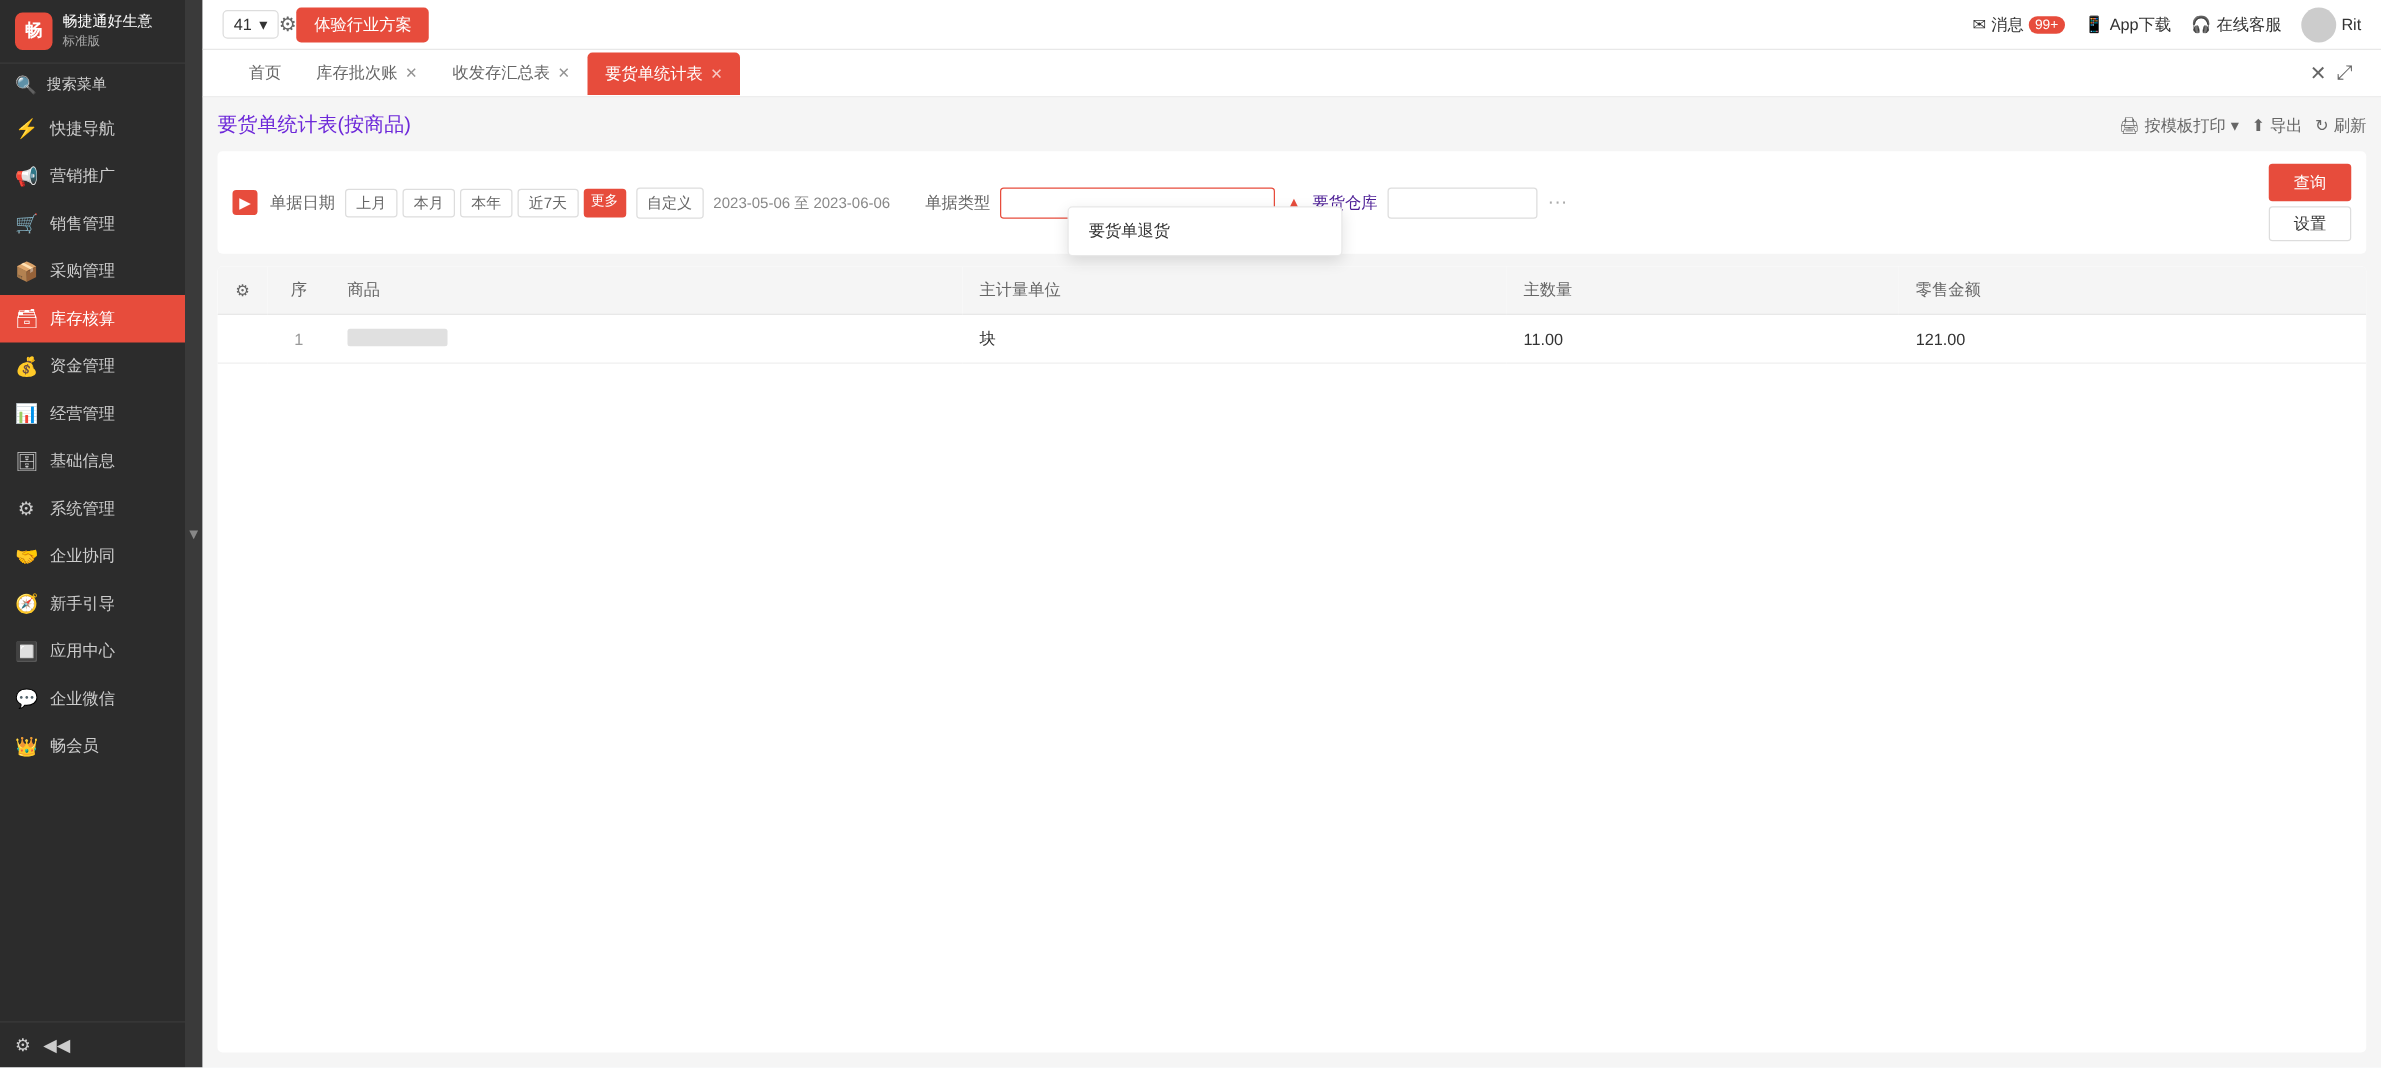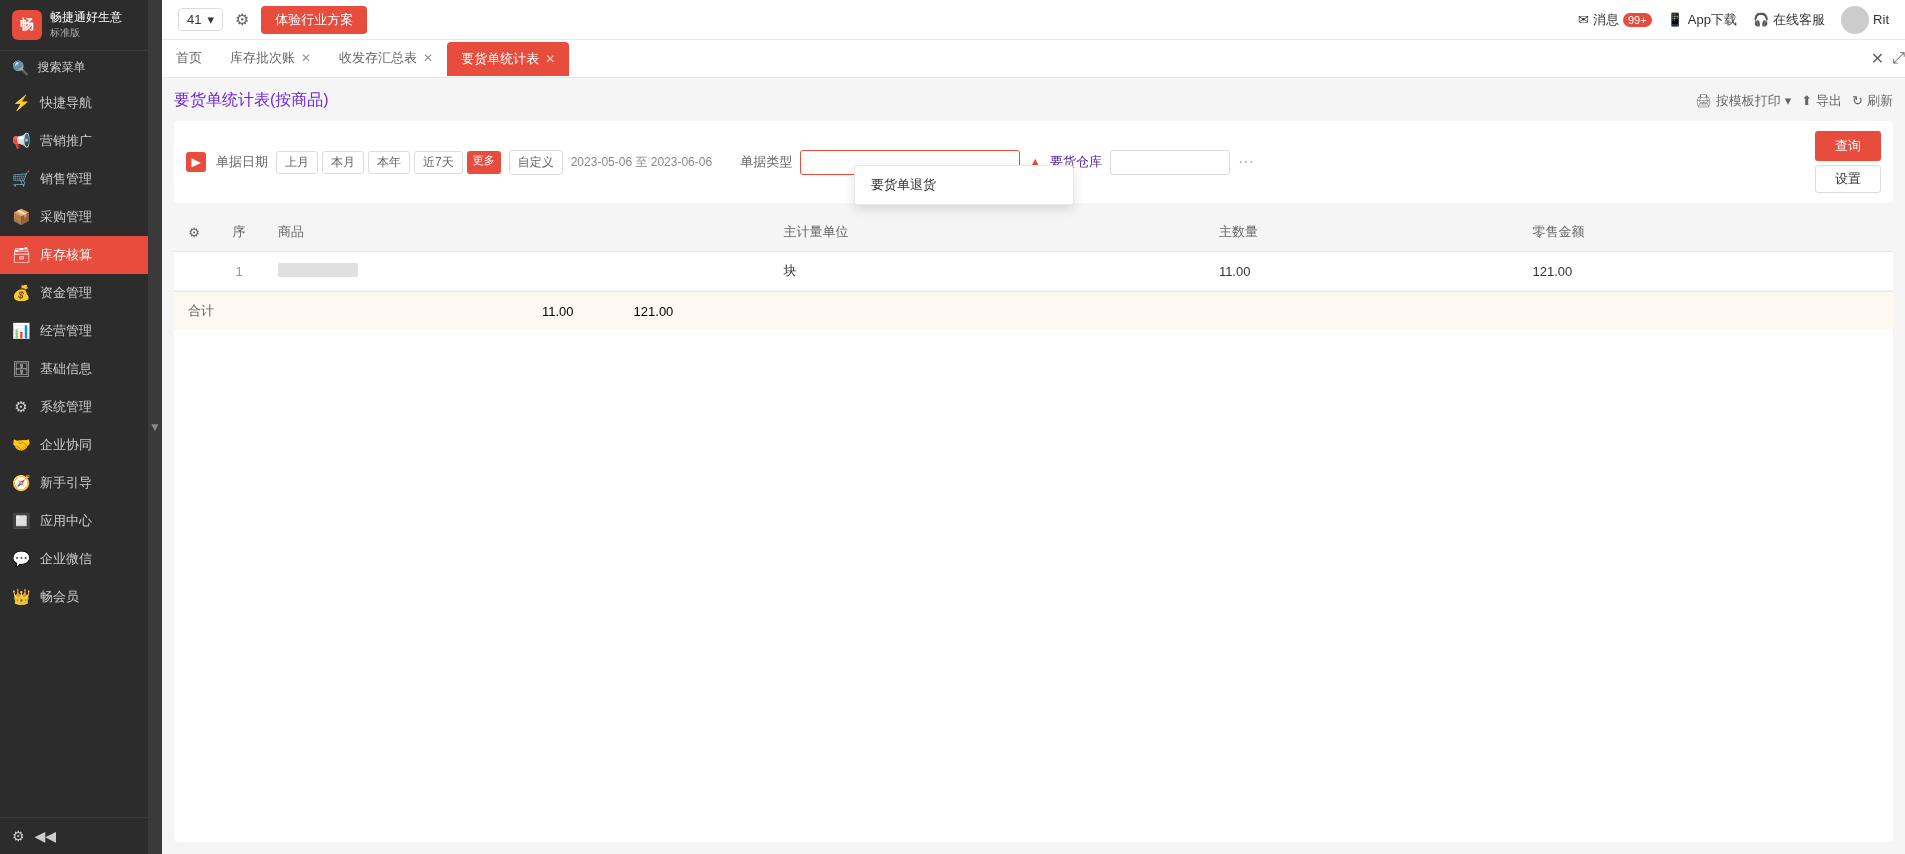--- a/index.html
+++ b/index.html
@@ -69,21 +69,21 @@
     .top-header {
       background: #fff;
       height: 40px;
       display: flex;
       align-items: center;
       padding: 0 16px;
       border-bottom: 1px solid #e8e8e8;
       justify-content: space-between;
       flex-shrink: 0;
     }
-    .top-header-left { display: flex; align-items: center; gap: 12px; }
+    .top-header-left { display: flex; align-items: center; }
     .company-selector {
       display: flex; align-items: center; gap: 6px;
       font-size: 13px; color: #333; cursor: pointer;
       border: 1px solid #ddd; border-radius: 4px; padding: 3px 8px;
     }
     .gear-btn { color: #666; cursor: pointer; font-size: 16px; }
     .industry-btn {
       background: #e74c3c;
       color: #fff;
       border: none;
@@ -99,21 +99,21 @@
       padding: 1px 5px; font-size: 11px;
     }
     .avatar { width: 28px; height: 28px; background: #ccc; border-radius: 50%; }
 
     
     .tabs-bar {
       background: #fff;
       border-bottom: 1px solid #e8e8e8;
       display: flex;
       align-items: center;
-      padding: 0 0;
+      padding: 0 23px;
       flex-shrink: 0;
       height: 38px;
     }
     .tab {
       display: flex; align-items: center; gap: 6px;
       padding: 8px 14px;
       cursor: pointer;
       font-size: 13px;
       color: #666;
       border-bottom: 2px solid transparent;
@@ -505,21 +505,16 @@
             <td>
               <span class="product-placeholder"></span>
             </td>
             <td>块</td>
             <td>11.00</td>
             <td>121.00</td>
           </tr>
         </tbody>
       </table>
 
-      <div class="table-footer">
-        <span class="footer-label">合计</span>
-        <span style="margin-left: 280px;">11.00</span>
-        <span style="margin-left: 20px;">121.00</span>
-      </div>
     </div>
 
   </div>
 </div>
 
 </body></html>

